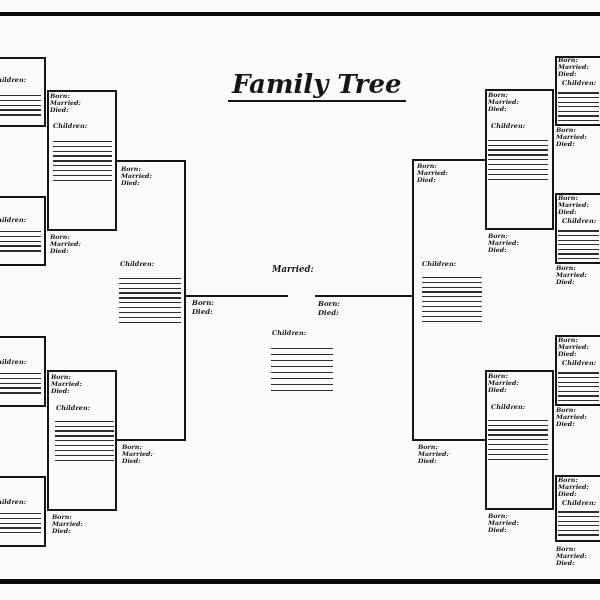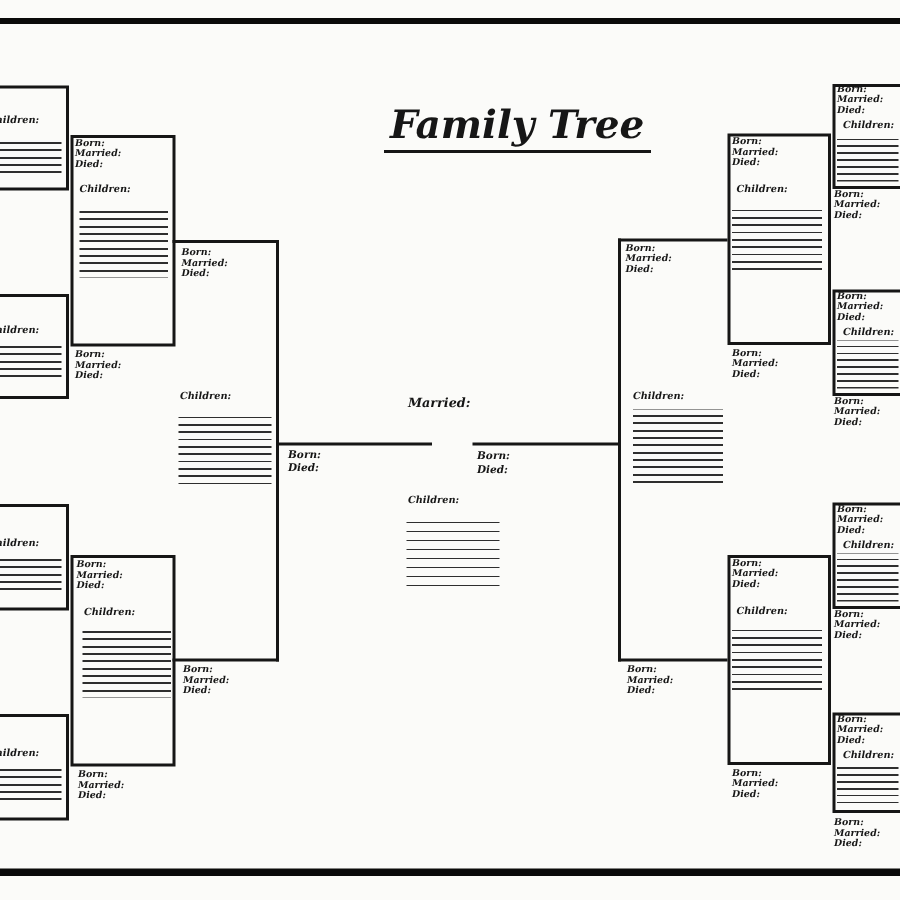--- a/index.html
+++ b/index.html
@@ -6,21 +6,21 @@
   html,body{margin:0;padding:0;background:#fff;}
   .page{
     position:relative; width:600px; height:600px; overflow:hidden;
     background:var(--paper);
     font-family:"DejaVu Serif", serif; color:var(--ink);
   }
   .edge{position:absolute;left:0;width:600px;background:#0a0a0a;}
   .edge.top{top:12px;height:4px;}
   .edge.bottom{top:579px;height:5px;}
   .title{
-    position:absolute; left:256px; top:69px; margin:0;
+    position:absolute; left:228px; top:69px; margin:0;
     font-style:italic; font-weight:bold; font-size:26px; line-height:30px;
     border-bottom:2px solid var(--ink); padding:0 4px 1px 4px;
     white-space:nowrap; letter-spacing:0px;
   }
   .box{position:absolute; border:2px solid var(--ink); box-sizing:border-box; background:transparent;}
   .conn{position:absolute; background:var(--ink);}
   .rules{
     position:absolute;
     background:repeating-linear-gradient(to bottom,
       transparent 0, transparent 3.7px,

